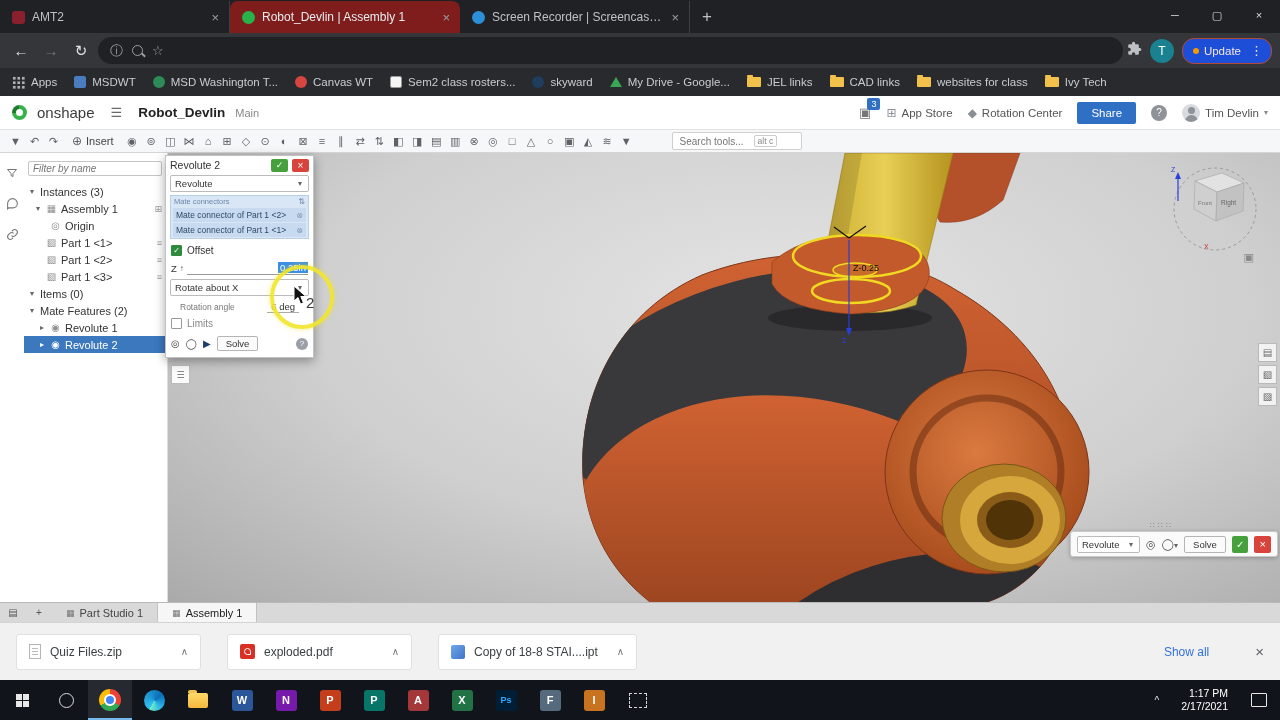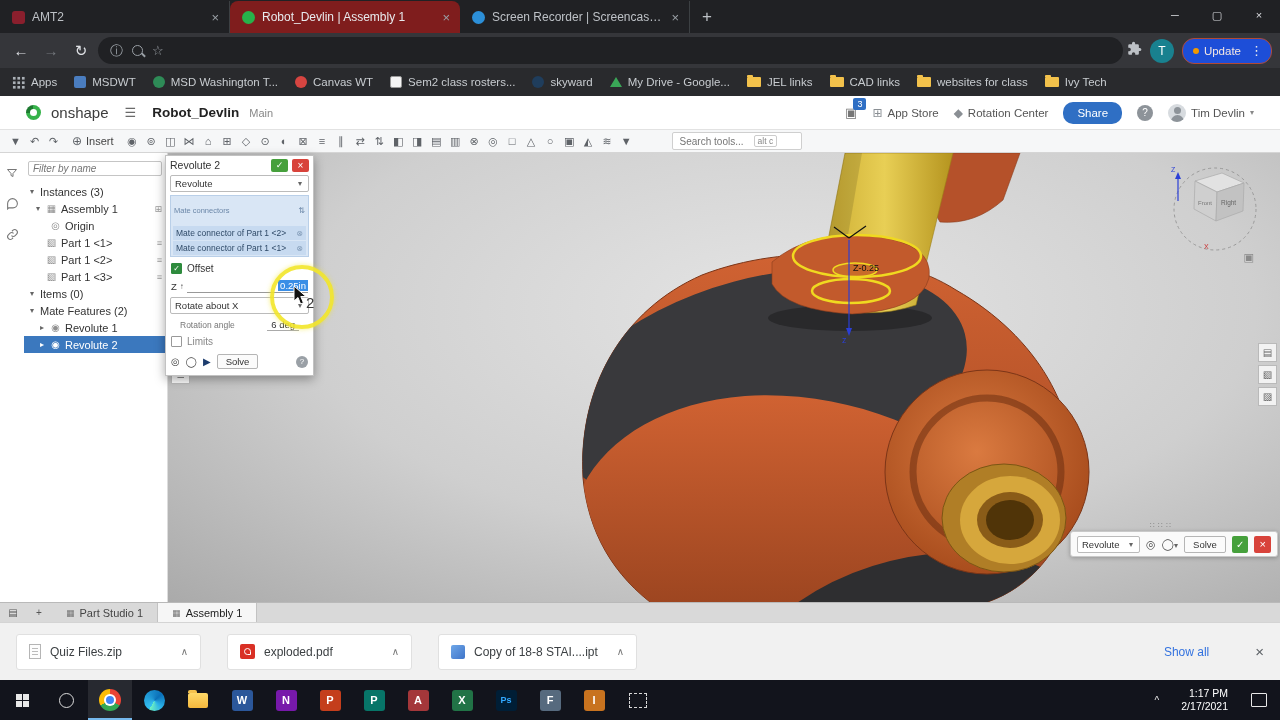--- a/index.html
+++ b/index.html
@@ -38,33 +38,33 @@
 .bmi-apps{background-image:radial-gradient(circle 1.4px,#aab0b6 99%,transparent);background-size:4.5px 4.5px;border-radius:0;width:13px;height:13px;}
 .bmi-blue{background:#4a7dbf;}
 .bmi-greenc{background:#2e8b57;border-radius:50%;}
 .bmi-redc{background:#d64541;border-radius:50%;}
 .bmi-doc{background:#f5f5f5;border:1px solid #999;box-sizing:border-box;}
 .bmi-darkc{background:#1f3d5c;border-radius:50%;}
 .bmi-drive{width:0;height:0;border-left:6px solid transparent;border-right:6px solid transparent;border-bottom:10px solid #3aa757;border-radius:0;background:none;}
 .bmi-folder{width:14px;height:10px;background:#f2c14b;border-radius:1px;position:relative;}
 .bmi-folder::before{content:"";position:absolute;left:0;top:-2px;width:6px;height:2px;background:#f2c14b;border-radius:1px 1px 0 0;}
 
-#osheader{position:absolute;left:0;top:96px;width:1280px;height:34px;background:#fff;border-bottom:1px solid #e2e2e2;display:flex;align-items:center;padding:0 26px;box-sizing:border-box;gap:10px;}
+#osheader{position:absolute;left:0;top:96px;width:1280px;height:34px;background:#fff;border-bottom:1px solid #e2e2e2;display:flex;align-items:center;padding:0 12px;box-sizing:border-box;gap:10px;}
 .osmark{width:15px;height:15px;border-radius:50%;background:conic-gradient(#36b24a 0 265deg,#1d7a30 0 360deg);position:relative;flex:none;}
 .osmark::before{content:"";position:absolute;inset:4px;background:#fff;border-radius:50%;}
 .osword{font-size:15px;color:#3c3c3c;}
 .osburger{color:#6a6a6a;font-size:13px;margin:0 6px;}
 .osdoc{font-size:13.5px;font-weight:bold;color:#222;}
 .osmain{font-size:11px;color:#888;}
 #osheader .right{margin-left:auto;display:flex;align-items:center;gap:15px;font-size:11.5px;color:#555;}
 .notif{position:relative;font-size:13px;color:#777;}
 .notif .badge{position:absolute;top:-7px;right:-9px;background:#2f6fc4;color:#fff;font-size:9px;padding:1px 4px;border-radius:2px;}
 .hright{display:flex;align-items:center;gap:5px;}
 .hic{color:#8a8f94;font-size:12px;}
-.share-btn{background:#2f6fc4;color:#fff;font-size:11.5px;padding:5px 14px;border-radius:10px;}
+.share-btn{background:#2f6fc4;color:#fff;font-size:11.5px;padding:5px 14px;border-radius:2px;}
 .help-c{width:16px;height:16px;border-radius:50%;background:#8d9399;color:#fff;font-size:10px;display:flex;align-items:center;justify-content:center;}
 .uav{width:18px;height:18px;border-radius:50%;background:#d7dbdf;position:relative;overflow:hidden;}
 .uav::before{content:"";position:absolute;left:5.5px;top:3px;width:7px;height:7px;border-radius:50%;background:#8d9399;}
 .uav::after{content:"";position:absolute;left:2.5px;top:11px;width:13px;height:8px;border-radius:7px 7px 0 0;background:#8d9399;}
 .careticon{font-size:8px;color:#888;}
 
 #ostoolbar{position:absolute;left:0;top:130px;width:1280px;height:23px;background:#f6f7f8;border-bottom:1px solid #d5d5d5;display:flex;align-items:center;padding:0 6px;box-sizing:border-box;}
 .ticon{width:19px;text-align:center;font-size:11px;color:#5f6368;flex:none;}
 .insert-btn{display:flex;align-items:center;gap:4px;font-size:11px;color:#444;padding:0 9px;flex:none;}
 .insert-btn .plus{color:#5f6368;font-size:12px;}
@@ -102,21 +102,21 @@
 .mtb-x{width:20px;height:17px;background:#d8433b;color:#fff;font-size:11px;display:flex;align-items:center;justify-content:center;border-radius:2px;}
 
 #dialog{position:absolute;left:165px;top:155px;width:147px;background:#fff;border:1px solid #c2c2c2;box-shadow:0 3px 10px rgba(0,0,0,.35);font-size:10px;color:#333;z-index:5;}
 .dlg-title{height:18px;display:flex;align-items:center;padding:0 4px;gap:4px;}
 .dlg-title .t{flex:1;font-size:10.5px;}
 .btn-ok{width:17px;height:13px;background:#46a03c;color:#fff;font-size:9px;display:flex;align-items:center;justify-content:center;border-radius:2px;}
 .btn-cancel{width:17px;height:13px;background:#d8433b;color:#fff;font-size:10px;display:flex;align-items:center;justify-content:center;border-radius:2px;}
 .dlg-select{height:15px;margin:1px 4px 3px;border:1px solid #bbb;border-radius:2px;display:flex;align-items:center;padding:0 4px;}
 .dlg-select .v{flex:1;font-size:9.5px;}
 .conn{margin:0 4px 3px;background:#d9e6f5;border:1px solid #b9cfe8;}
-.conn-h{display:flex;align-items:center;padding:10px 3px;font-size:7.5px;color:#6b87a8;}
+.conn-h{display:flex;align-items:center;padding:1px 3px;font-size:7.5px;color:#6b87a8;}
 .conn-h .sort{margin-left:auto;font-size:8px;}
 .conn-row{height:14px;display:flex;align-items:center;background:#c7daf0;margin:1px 2px;padding:0 3px;font-size:8.5px;color:#2f4a68;}
 .conn-row .x{margin-left:auto;color:#7e98b5;font-size:8px;}
 .dlg-check{display:flex;align-items:center;gap:5px;padding:3px 5px;}
 .cb{width:9px;height:9px;border:1px solid #999;border-radius:1px;background:#fff;font-size:8px;line-height:9px;text-align:center;color:#fff;flex:none;}
 .cb.on{background:#2e8b3d;border-color:#2e8b3d;}
 .zrow{display:flex;align-items:center;gap:3px;padding:2px 5px 3px;}
 .zrow .zl{font-size:9.5px;}
 .zrow .arr{font-size:8px;color:#555;}
 .zfield{flex:1;border-bottom:1px solid #999;height:13px;display:flex;align-items:center;justify-content:flex-end;}

